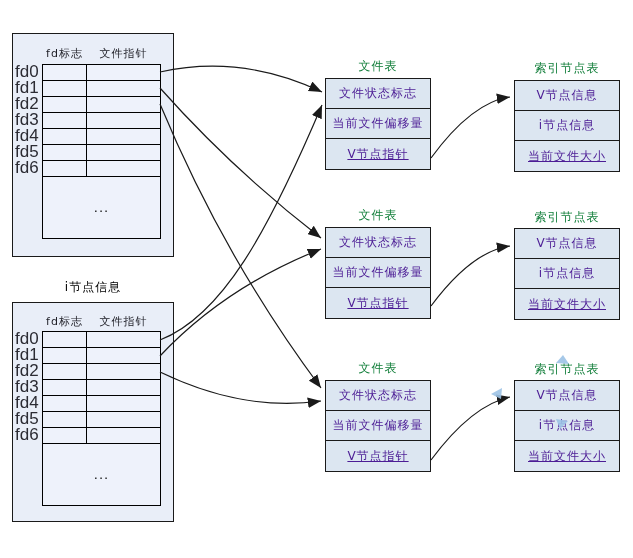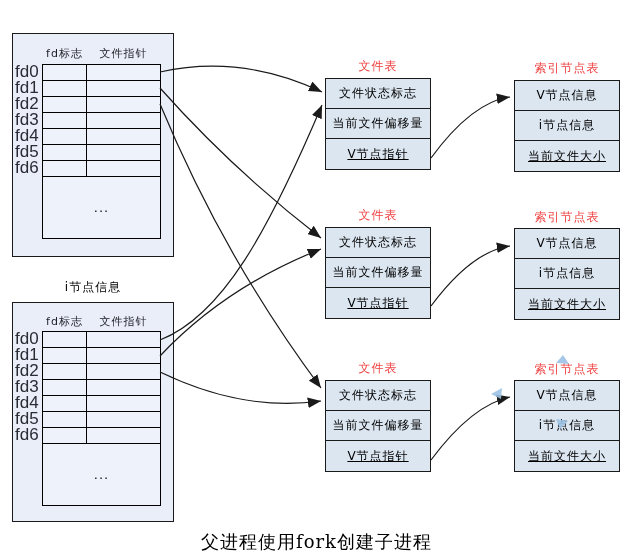--- a/index.html
+++ b/index.html
@@ -17,24 +17,24 @@
   .fdrow{display:flex;height:16px;box-sizing:border-box;}
   .fdrow .c1{width:44px;border-right:1px solid #000;border-bottom:1px solid #000;box-sizing:border-box;}
   .fdrow .c2{flex:1;border-bottom:1px solid #000;box-sizing:border-box;}
   .dots{height:61px;display:flex;align-items:center;justify-content:center;
         font-size:13px;color:#111;letter-spacing:1px;}
   .fdlabel{font-family:Liberation Sans, sans-serif;
            font-size:17px;color:#2b2b33;line-height:16px;width:28px;}
   
   .small-table{width:106px;border:1px solid #1a1a1a;box-sizing:border-box;background:#dce6f1;}
   .small-table .row{height:30px;display:flex;align-items:center;justify-content:center;
-                    font-size:12px;color:#000000;border-bottom:1px solid #1a1a1a;box-sizing:border-box;
+                    font-size:12px;color:#4c1d95;border-bottom:1px solid #1a1a1a;box-sizing:border-box;
                     letter-spacing:1px;}
   .small-table .row:last-child{border-bottom:none;text-decoration:underline;}
-  .stitle{width:106px;font-size:12px;color:#ef4444;text-align:center;letter-spacing:1px;}
+  .stitle{width:106px;font-size:12px;color:#15803d;text-align:center;letter-spacing:1px;}
   
   .caption{left:0;top:530px;width:633px;text-align:center;font-size:18px;color:#000;
            font-family:"DejaVu Serif","Liberation Serif",serif;letter-spacing:1px;}
   svg.overlay{position:absolute;left:0;top:0;pointer-events:none;}
 </style>
 </head>
 <body>
 
 <div id="canvas">
 
@@ -191,15 +191,14 @@
       <path d="M431,306 Q472,251 510,246" marker-end="url(#ah)"></path>
       <path d="M431,460 Q472,405 510,397" marker-end="url(#ah)"></path>
     </g>
     <g fill="#9dc3e6" opacity="0.9">
       <polygon points="563,355 569,364 556,363"></polygon>
       <polygon points="491,394 502,388 501,399"></polygon>
       <polygon points="556,419 568,421 560,429"></polygon>
     </g>
   </svg>
 
-  <div class="abs caption">父进程使用fork创建子进程</div>
 
 </div>
 
 </body></html>

